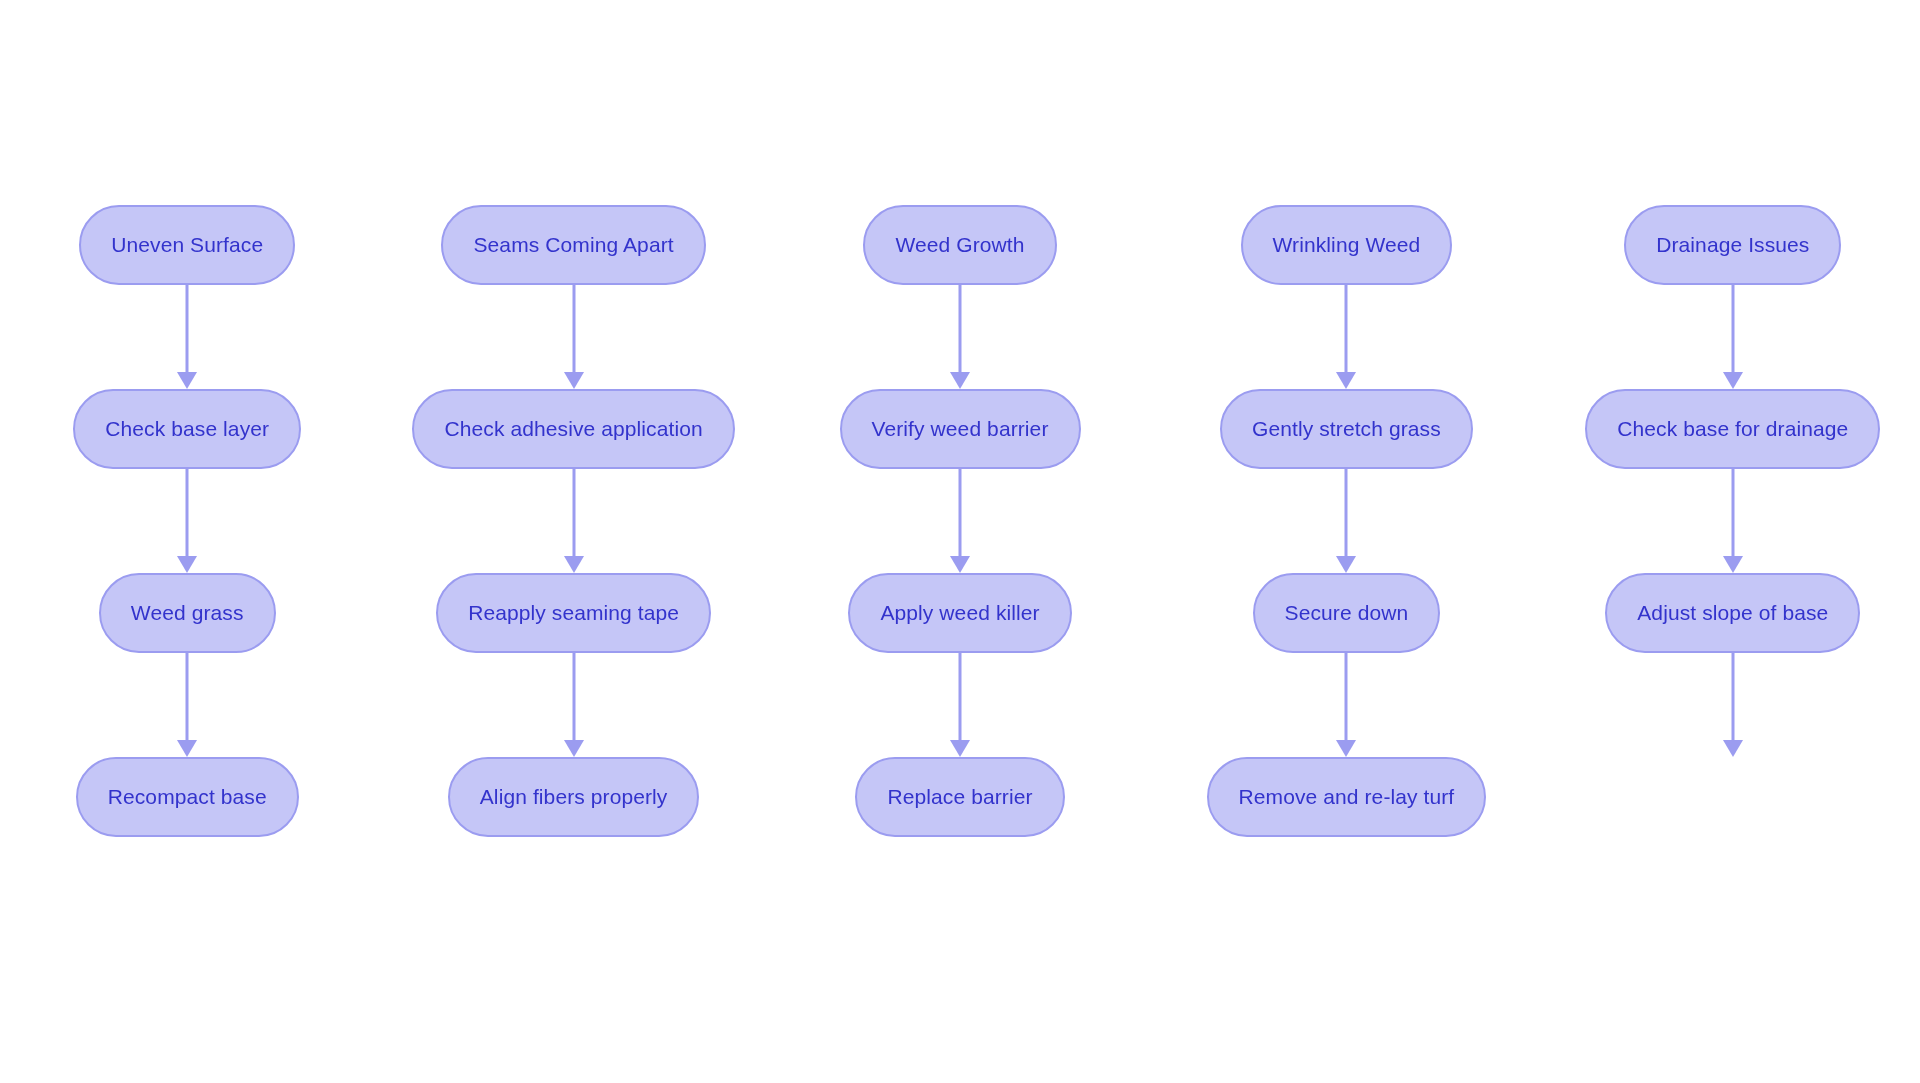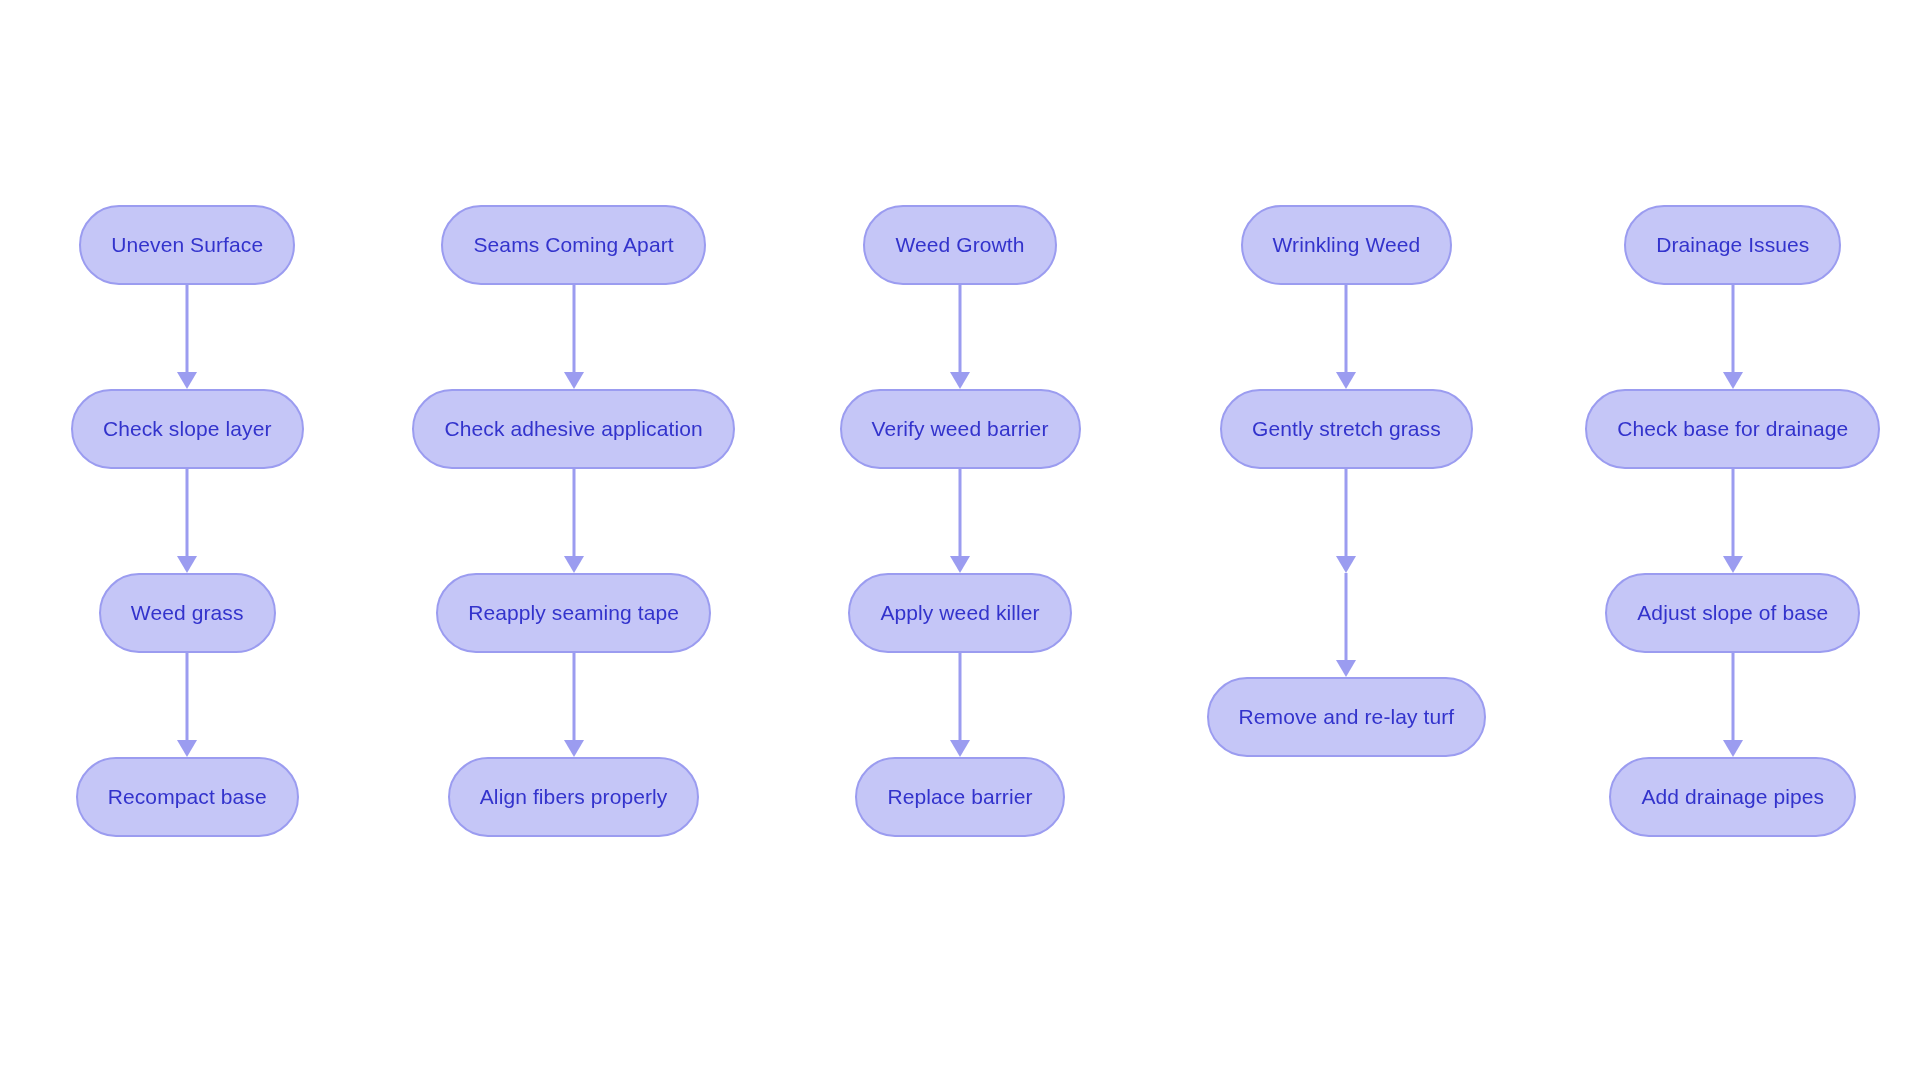--- a/index.html
+++ b/index.html
@@ -99,21 +99,21 @@
 
 <div class="canvas">
   <div class="columns">
 
     <div class="chain">
       <div class="node">Uneven Surface</div>
       <div class="connector">
         <span class="line"></span>
         <span class="head"></span>
       </div>
-      <div class="node">Check slope layer</div>
+      <div class="node">Check base layer</div>
       <div class="connector">
         <span class="line"></span>
         <span class="head"></span>
       </div>
       <div class="node">Weed grass</div>
       <div class="connector">
         <span class="line"></span>
         <span class="head"></span>
       </div>
       <div class="node">Recompact base</div>
@@ -161,20 +161,21 @@
       <div class="node">Wrinkling Weed</div>
       <div class="connector">
         <span class="line"></span>
         <span class="head"></span>
       </div>
       <div class="node">Gently stretch grass</div>
       <div class="connector">
         <span class="line"></span>
         <span class="head"></span>
       </div>
+      <div class="node">Secure down</div>
       <div class="connector">
         <span class="line"></span>
         <span class="head"></span>
       </div>
       <div class="node">Remove and re-lay turf</div>
     </div>
 
     <div class="chain">
       <div class="node">Drainage Issues</div>
       <div class="connector">
@@ -184,17 +185,16 @@
       <div class="node">Check base for drainage</div>
       <div class="connector">
         <span class="line"></span>
         <span class="head"></span>
       </div>
       <div class="node">Adjust slope of base</div>
       <div class="connector">
         <span class="line"></span>
         <span class="head"></span>
       </div>
-      <div class="node">Add drainage pipes</div>
     </div>
 
   </div>
 </div>
 
 </body></html>

